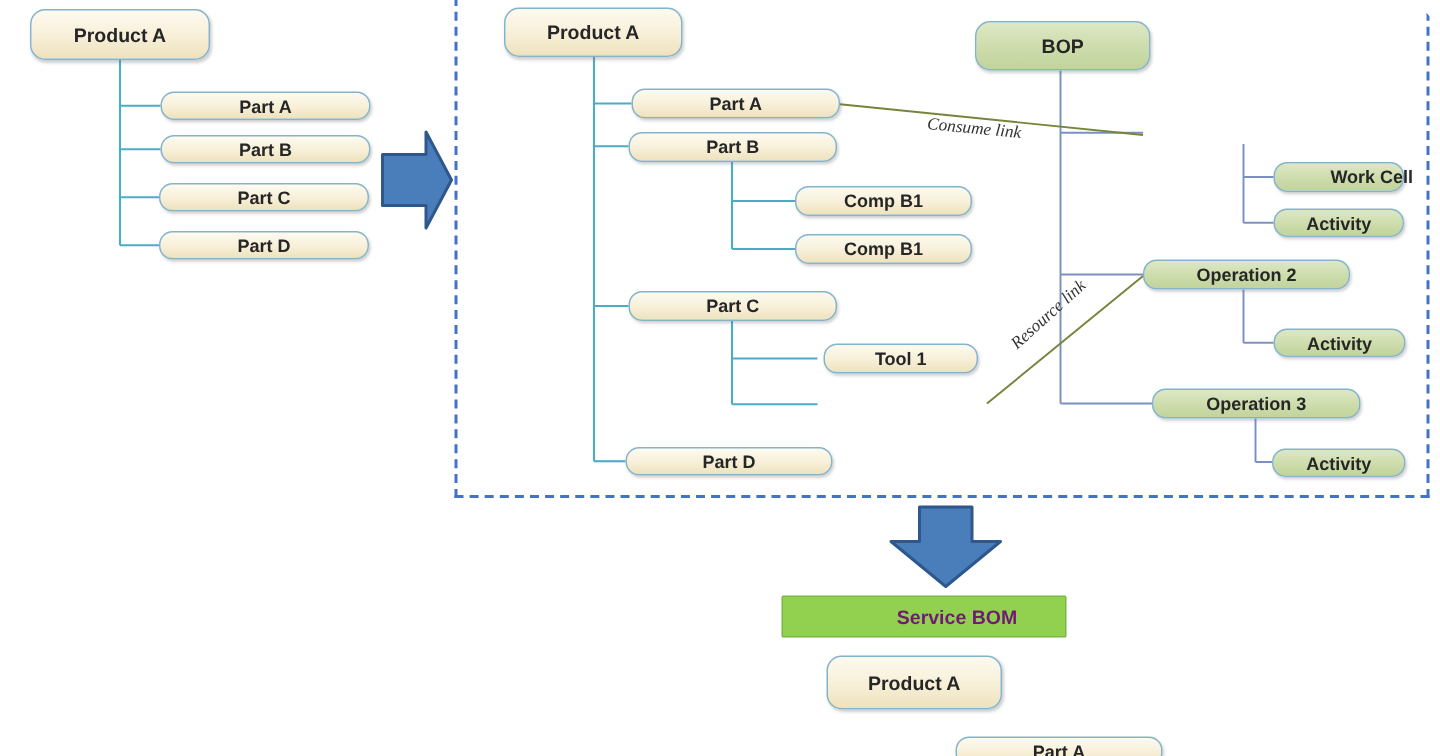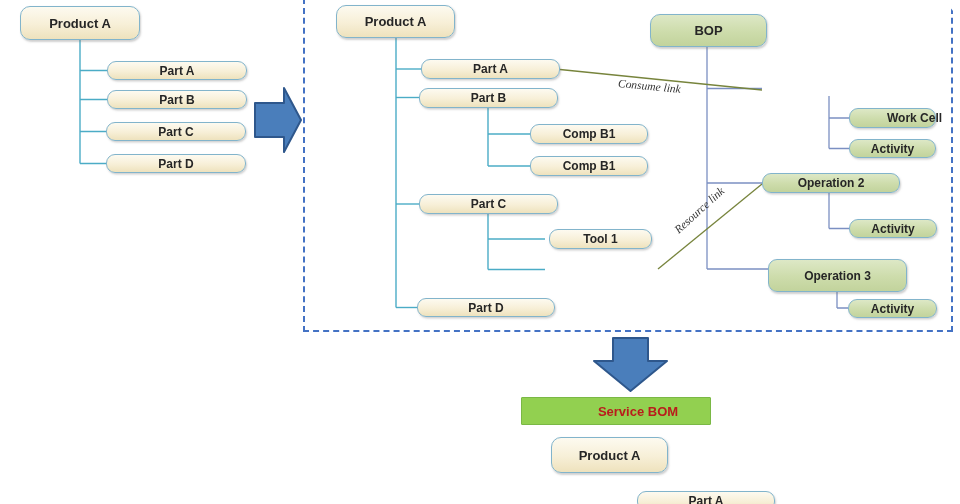--- a/index.html
+++ b/index.html
@@ -14,21 +14,21 @@
     display:flex;align-items:center;justify-content:center;
     font-weight:bold;font-size:12px;color:#262626;
     box-shadow:1px 1.5px 2px rgba(120,120,120,.35);
     white-space:nowrap;
   }
   .root{border-radius:10px;font-size:13px;}
   .green{background:linear-gradient(180deg,#dde8c6 0%,#cddcab 55%,#c2d39c 100%);}
   .banner{
     position:absolute;box-sizing:border-box;background:#92d050;
     border:1px solid #7ab845;display:flex;align-items:center;justify-content:center;
-    font-weight:bold;font-size:13px;color:#b91c1c;border-radius:1px;padding-left:44px;
+    font-weight:bold;font-size:13px;color:#701a75;border-radius:1px;padding-left:44px;
   }
   #dashed-box{
     position:absolute;left:303px;top:-12px;width:650px;height:344px;
     box-sizing:border-box;border:2px dashed #4472c4;background:transparent;
   }
   svg.layer{position:absolute;left:0;top:0;pointer-events:none;}
   .linklabel{
     position:absolute;font-style:italic;font-size:11.5px;color:#333;
     white-space:nowrap;font-family:"Liberation Serif",serif;
   }
@@ -100,21 +100,21 @@
   <div class="node" style="left:530px;top:156px;width:118px;height:20px;">Comp B1</div>
   <div class="node" style="left:419px;top:194px;width:139px;height:20px;">Part C</div>
   <div class="node" style="left:525px;top:229px;width:103px;height:20px;margin-left:24px;">Tool 1</div>
   <div class="node" style="left:417px;top:298px;width:138px;height:19px;">Part D</div>
 
   <div class="node root green" style="left:650px;top:14px;width:117px;height:33px;">BOP</div>
   <div class="node green" style="left:849px;top:108px;width:87px;height:20px;padding-left:44px;">Work Cell</div>
   <div class="node green" style="left:849px;top:139px;width:87px;height:19px;">Activity</div>
   <div class="node green" style="left:762px;top:173px;width:138px;height:20px;">Operation 2</div>
   <div class="node green" style="left:849px;top:219px;width:88px;height:19px;">Activity</div>
-  <div class="node green" style="left:768px;top:259px;width:139px;height:33px;">Operation 3</div>
+  <div class="node green" style="left:768px;top:259px;width:139px;height:20px;">Operation 3</div>
   <div class="node green" style="left:848px;top:299px;width:89px;height:19px;">Activity</div>
 
   <div class="linklabel" style="left:618px;top:80px;transform:rotate(5.5deg);">Consume link</div>
   <div class="linklabel" style="left:668px;top:204px;transform:rotate(-42deg);">Resource link</div>
 
   <div class="banner" style="left:521px;top:397px;width:190px;height:28px;">Service BOM</div>
   <div class="node root" style="left:551px;top:437px;width:117px;height:36px;">Product A</div>
   <div class="node" style="left:637px;top:491px;width:138px;height:20px;">Part A</div>
 
 </div>

